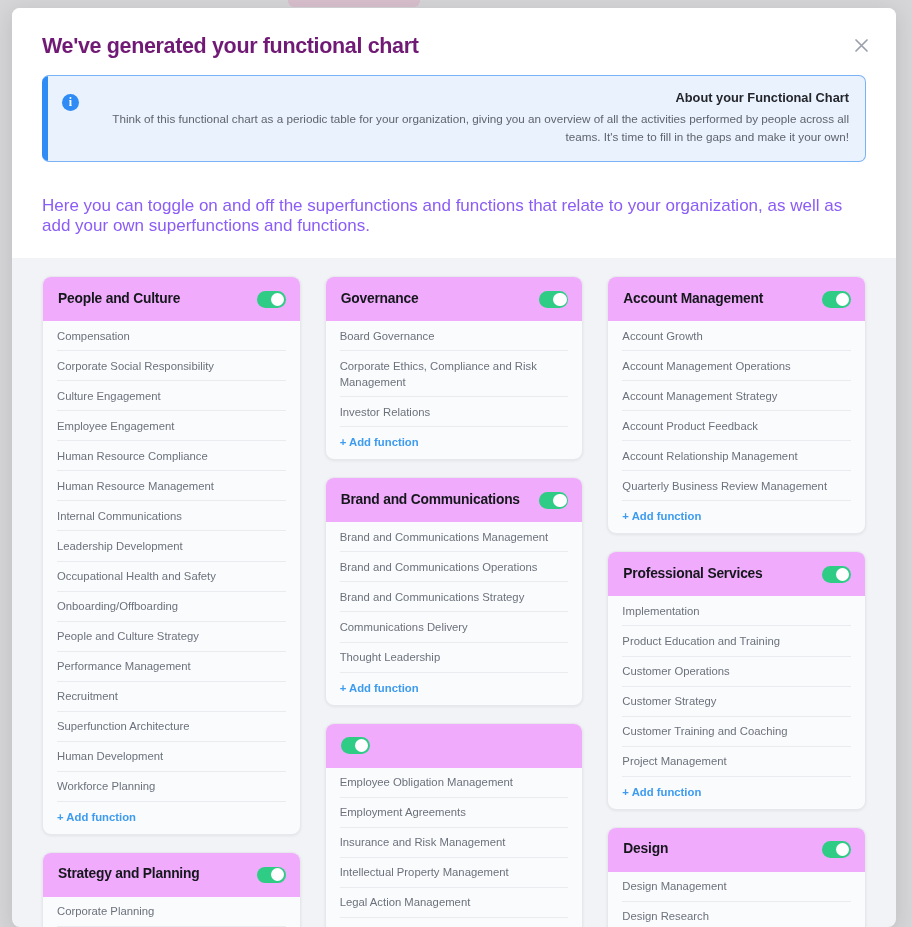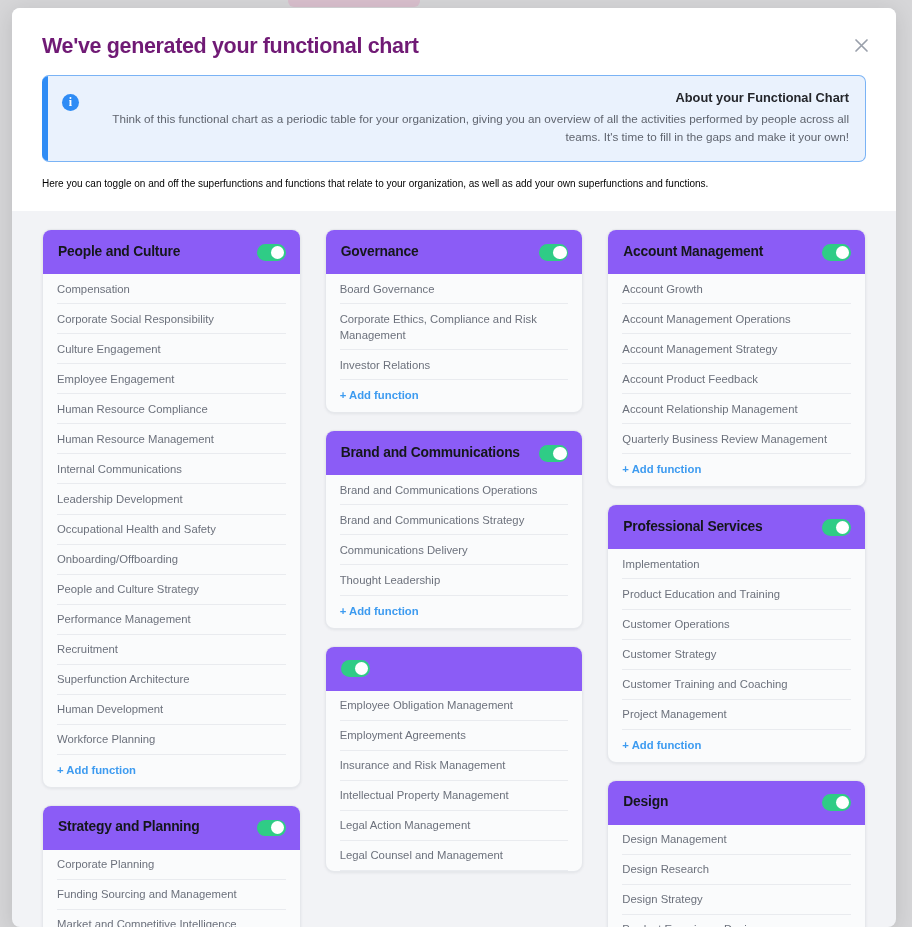--- a/index.html
+++ b/index.html
@@ -90,23 +90,23 @@
     color: #24262b;
     margin-bottom: 5px;
   }
   #info-desc {
     font-size: 11.7px;
     line-height: 1.55;
     color: #5f646e;
     max-width: 790px;
   }
   #subtitle {
-    font-size: 10px;
-    color: #000000;
-    margin-top: 16px;
+    font-size: 17px;
+    color: #8b5cf6;
+    margin-top: 34px;
   }
 
   #board {
     padding: 18px 30px 0 30px;
     display: flex;
     gap: 24px;
     align-items: flex-start;
     height: calc(919px - 196px);
     overflow: hidden;
   }
@@ -118,21 +118,21 @@
     min-width: 0;
   }
   .card {
     background: #fafbfc;
     border-radius: 9px;
     border: 1px solid #e6e8ec;
     box-shadow: 0 1px 3px rgba(20,25,40,0.07);
     overflow: hidden;
   }
   .card-header {
-    background: #8b5cf6;
+    background: #f0abfc;
     display: flex;
     align-items: center;
     justify-content: space-between;
     gap: 0;
     padding: 12px 14px 12px 15px;
     min-height: 44px;
   }
   .card-title {
     font-size: 13.8px;
     font-weight: bold;
@@ -255,20 +255,21 @@
             <div class="fn-row">Investor Relations</div>
             <div class="add-fn">+ Add function</div>
           </div>
         </div>
         <div class="card">
           <div class="card-header">
             <div class="card-title">Brand and Communications</div>
             <div class="toggle"></div>
           </div>
           <div class="card-body">
+            <div class="fn-row">Brand and Communications Management</div>
             <div class="fn-row">Brand and Communications Operations</div>
             <div class="fn-row">Brand and Communications Strategy</div>
             <div class="fn-row">Communications Delivery</div>
             <div class="fn-row">Thought Leadership</div>
             <div class="add-fn">+ Add function</div>
           </div>
         </div>
         <div class="card">
           <div class="card-header">
             <div class="toggle"></div>

